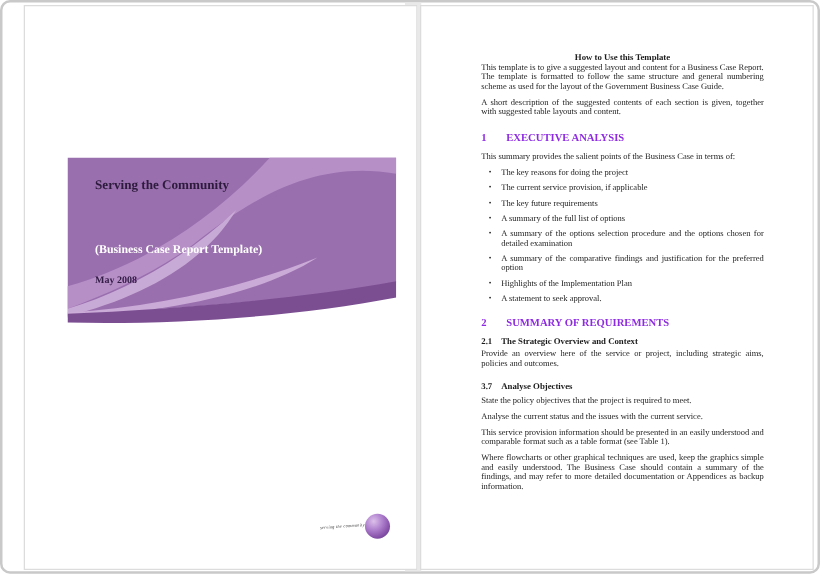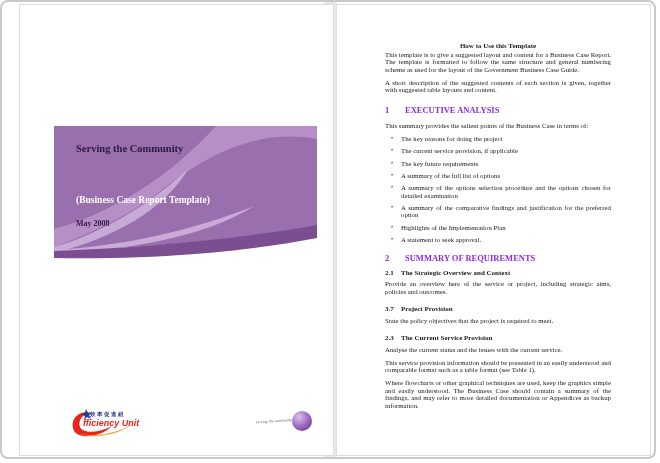--- a/index.html
+++ b/index.html
@@ -63,29 +63,20 @@
 
         <path d="M0,124 C70,120 140,104 200,80 C150,112 70,124 0,128 Z" fill="#ccadd9" opacity="0.95"></path>
 
         <path d="M0,125 C80,122 180,114 263,99 L263,112 C180,128 80,134 0,132 Z" fill="#7b4e92"></path>
       </svg>
       <div class="banner-text bt1">Serving the Community</div>
       <div class="banner-text bt4">(Business Case Report Template)</div>
       <div class="banner-text bt5">May 2008</div>
     </div>
 
-    <div class="eu-logo">
-      <svg class="eu-swoosh" width="70" height="32" viewBox="0 0 70 32">
-        <path d="M8,24 C3,13 12,4 23,5 C15,9 12,15 14,20 C17,27 33,26 46,19 C35,30 14,33 8,24 Z" fill="#e8251d"></path>
-        <path d="M14,27 C32,30 52,26 66,17 C54,28 28,32 14,27 Z" fill="#f59a20" opacity="0.85"></path>
-        <path d="M20,2 l2,4 4,-1 -3,3 2,4 -4,-2 -3,3 1,-4 -4,-2 4,-1 Z" fill="#2b3990"></path>
-      </svg>
-      <span class="eu-cn">效率促進組</span>
-      <span class="eu-en">fficiency Unit</span>
-    </div>
 
     <div class="ball-logo">
       <span class="ball-script">serving the community</span>
       <span class="ball"></span>
     </div>
   </div>
 
   <div class="page page-right">
     <div class="doc">
 
@@ -140,27 +131,23 @@
       </div>
 
       <div class="sub-h" style="margin-top:2px;">
         <span class="num">2.1</span>
         <span>The Strategic Overview and Context</span>
       </div>
       <p class="para">Provide an overview here of the service or project, including strategic aims, policies and outcomes.</p>
 
       <div class="sub-h">
         <span class="num">3.7</span>
-        <span>Project Provision</span>
+        <span>Analyse Objectives</span>
       </div>
       <p class="para">State the policy objectives that the project is required to meet.</p>
 
-      <div class="sub-h">
-        <span class="num">2.3</span>
-        <span>The Current Service Provision</span>
-      </div>
       <p class="para">Analyse the current status and the issues with the current service.</p>
       <p class="para">This service provision information should be presented in an easily understood and comparable format such as a table format (see Table 1).</p>
       <p class="para">Where flowcharts or other graphical techniques are used, keep the graphics simple and easily understood. The Business Case should contain a summary of the findings, and may refer to more detailed documentation or Appendices as backup information.</p>
 
     </div>
   </div>
 </div>
 
 </body></html>

